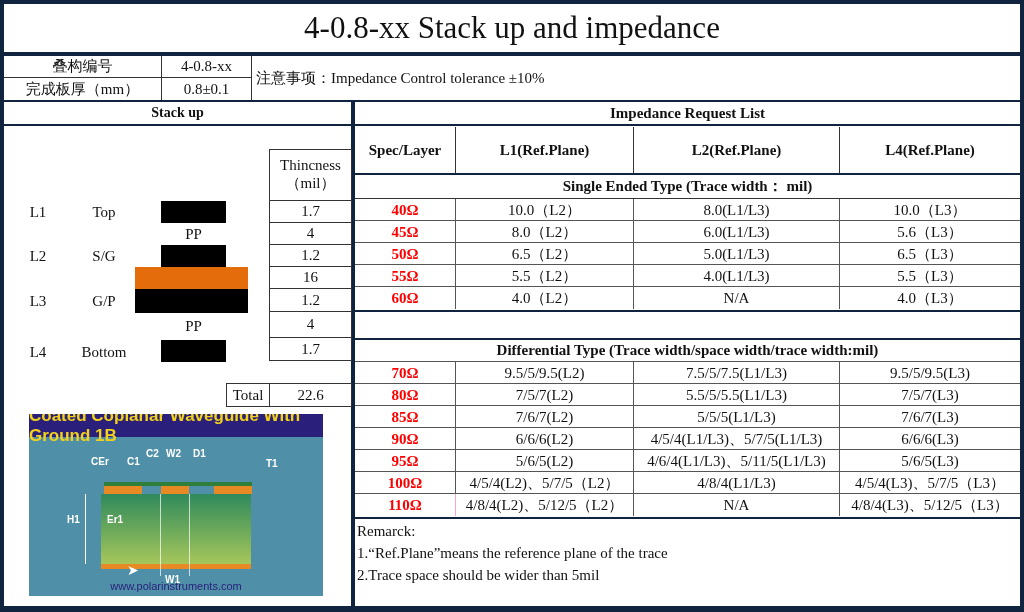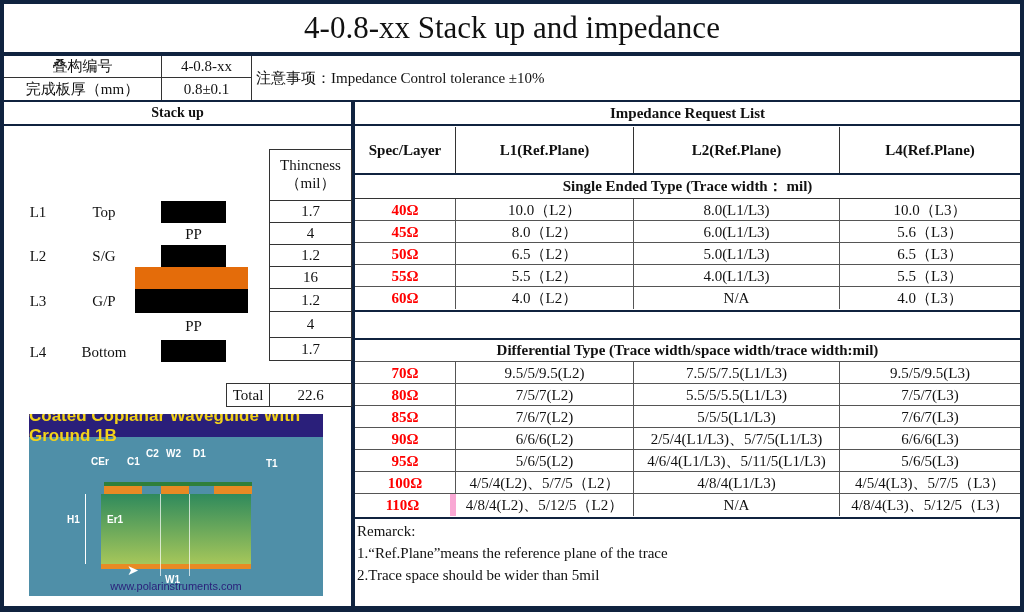--- a/index.html
+++ b/index.html
@@ -157,37 +157,37 @@
     </div>
     <div style="position:relative;height:22px;border-bottom:1px solid #555;">
       <div class="cell red" style="left:0;top:0;width:101px;height:22px;border-right:1px solid #555;">85Ω</div>
       <div class="cell" style="left:101px;top:0;width:178px;height:22px;border-right:1px solid #555;">7/6/7(L2)</div>
       <div class="cell" style="left:279px;top:0;width:206px;height:22px;border-right:1px solid #555;">5/5/5(L1/L3)</div>
       <div class="cell" style="left:485px;top:0;width:180px;height:22px;">7/6/7(L3)</div>
     </div>
     <div style="position:relative;height:22px;border-bottom:1px solid #555;">
       <div class="cell red" style="left:0;top:0;width:101px;height:22px;border-right:1px solid #555;">90Ω</div>
       <div class="cell" style="left:101px;top:0;width:178px;height:22px;border-right:1px solid #555;">6/6/6(L2)</div>
-      <div class="cell" style="left:279px;top:0;width:206px;height:22px;border-right:1px solid #555;">2/5/4(L1/L3)、5/7/5(L1/L3)</div>
+      <div class="cell" style="left:279px;top:0;width:206px;height:22px;border-right:1px solid #555;">4/5/4(L1/L3)、5/7/5(L1/L3)</div>
       <div class="cell" style="left:485px;top:0;width:180px;height:22px;">6/6/6(L3)</div>
     </div>
     <div style="position:relative;height:22px;border-bottom:1px solid #555;">
       <div class="cell red" style="left:0;top:0;width:101px;height:22px;border-right:1px solid #555;">95Ω</div>
       <div class="cell" style="left:101px;top:0;width:178px;height:22px;border-right:1px solid #555;">5/6/5(L2)</div>
       <div class="cell" style="left:279px;top:0;width:206px;height:22px;border-right:1px solid #555;">4/6/4(L1/L3)、5/11/5(L1/L3)</div>
       <div class="cell" style="left:485px;top:0;width:180px;height:22px;">5/6/5(L3)</div>
     </div>
     <div style="position:relative;height:22px;border-bottom:1px solid #555;">
       <div class="cell red" style="left:0;top:0;width:101px;height:22px;border-right:1px solid #555;">100Ω</div>
       <div class="cell" style="left:101px;top:0;width:178px;height:22px;border-right:1px solid #555;">4/5/4(L2)、5/7/5（L2）</div>
       <div class="cell" style="left:279px;top:0;width:206px;height:22px;border-right:1px solid #555;">4/8/4(L1/L3)</div>
       <div class="cell" style="left:485px;top:0;width:180px;height:22px;">4/5/4(L3)、5/7/5（L3）</div>
     </div>
     <div style="position:relative;height:22px;">
-      <div class="cell red" style="left:0;top:0;width:101px;height:22px;border-right:6px solid #f9a8d4;">110Ω</div>
+      <div class="cell red" style="left:0;top:0;width:101px;height:22px;border-right:1px solid #f9a8d4;">110Ω</div>
       <div class="cell" style="left:101px;top:0;width:178px;height:22px;border-right:1px solid #555;">4/8/4(L2)、5/12/5（L2）</div>
       <div class="cell" style="left:279px;top:0;width:206px;height:22px;border-right:1px solid #555;">N/A</div>
       <div class="cell" style="left:485px;top:0;width:180px;height:22px;">4/8/4(L3)、5/12/5（L3）</div>
     </div>
   </div>
 
   <div class="hl" style="left:0;top:415px;width:665px;height:2px;"></div>
 
   <div style="position:absolute;left:2px;top:418px;width:660px;font-size:15px;line-height:22px;">
     <div>Remarck:</div>

